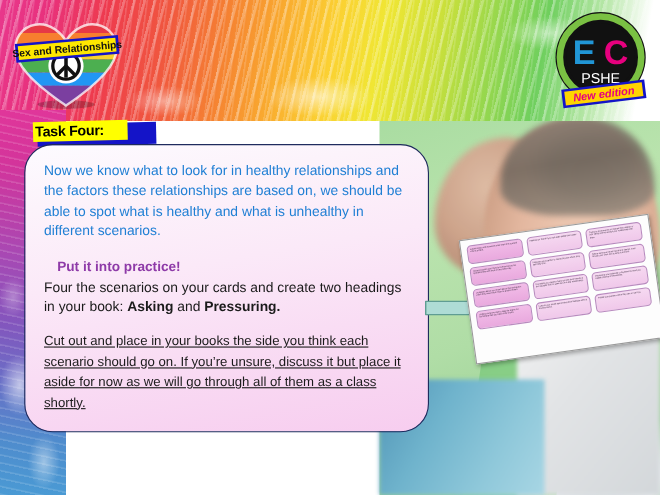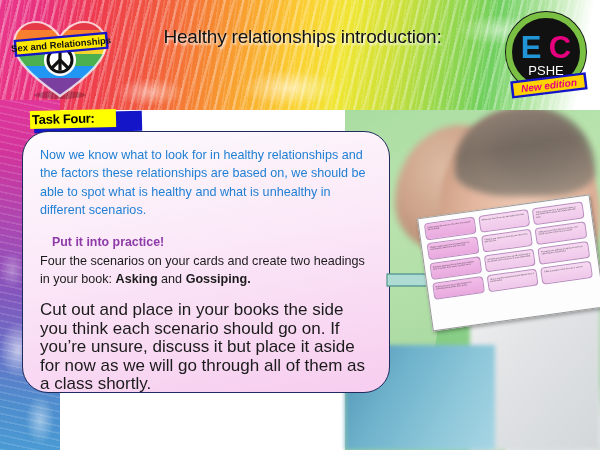--- a/index.html
+++ b/index.html
@@ -139,21 +139,21 @@
     color:#1f7fd4;font-size:12.6px;line-height:18.4px;margin:0 0 14px 0;
   }
   .p-head{
     color:#8e3aa8;font-size:12.4px;line-height:17px;font-weight:bold;margin:0 0 1px 0;padding-left:12px;
   }
   .p-black{
     color:#1b1b1b;font-size:12.6px;line-height:18.4px;margin:0 0 13px 0;
   }
   .p-black b{font-weight:bold;}
   .p-last{
-    color:#1b1b1b;font-size:17px;line-height:18.4px;margin:0;
+    color:#1b1b1b;font-size:12px;line-height:18.4px;margin:0;text-decoration:underline;
   }
 
   
   .arrow{position:absolute;left:386px;top:263px;width:66px;height:34px;}
 
   
   .sheet{
     position:absolute;left:424px;top:206px;width:172px;height:112px;
     transform:rotate(-8deg);
   }
@@ -242,34 +242,33 @@
       <text x="46" y="67" font-family="Liberation Sans, sans-serif" font-size="13" fill="#ffffff" text-anchor="middle">PSHE</text>
       <g transform="rotate(-7 48 78)">
         <rect x="11" y="69" width="76" height="17" fill="#1414c8"></rect>
         <rect x="13.5" y="71.2" width="71" height="12.6" fill="#ffd400"></rect>
         <text x="49" y="81" font-family="Liberation Sans, sans-serif" font-size="10" font-weight="bold" font-style="italic" fill="#e6007e" text-anchor="middle">New edition</text>
       </g>
     </svg>
   </div>
 
   <div class="title">
-    <span>Healthy relationships introduction:</span>
   </div>
 
   <div class="task-badge">
     <div class="task-badge-blue"></div>
     <div class="task-badge-yellow"></div>
     <div class="task-badge-text">Task Four:</div>
   </div>
 
   <div class="panel">
     <div class="panel-inner">
       <p class="p-blue">Now we know what to look for in healthy relationships and the factors these relationships are based on, we should be able to  spot what is healthy and what is unhealthy in different scenarios.</p>
       <p class="p-head">Put it into practice!</p>
-      <p class="p-black"><span>Four the scenarios on your cards and create two headings in your book: </span><b>Asking</b><span> and </span><b>Gossiping.</b></p>
+      <p class="p-black"><span>Four the scenarios on your cards and create two headings in your book: </span><b>Asking</b><span> and </span><b>Pressuring.</b></p>
       <p class="p-last">Cut out and place in your books the side you think each scenario should go on. If you’re unsure, discuss it but place it aside for now as we will go through all of them as a class shortly.</p>
     </div>
   </div>
 
   <div class="arrow">
     <svg width="66" height="34" viewBox="0 0 66 34">
       <path d="M1 11 L44 11 L44 2 L64 17 L44 32 L44 23 L1 23 Z" fill="#aedcd5" stroke="#5f9d93" stroke-width="1.3" stroke-linejoin="round"></path>
     </svg>
   </div>
 

